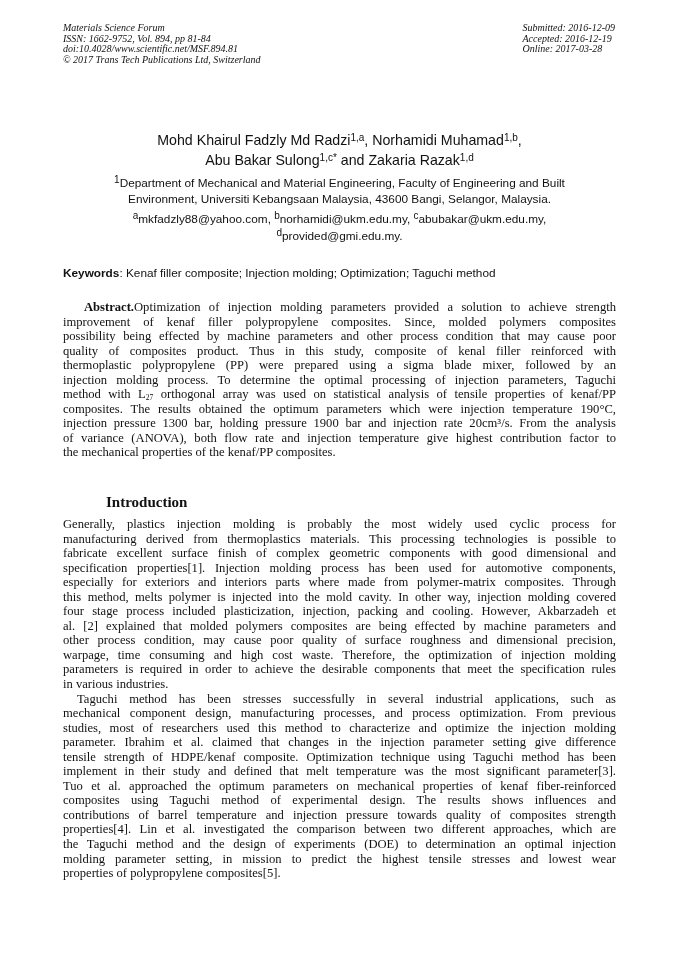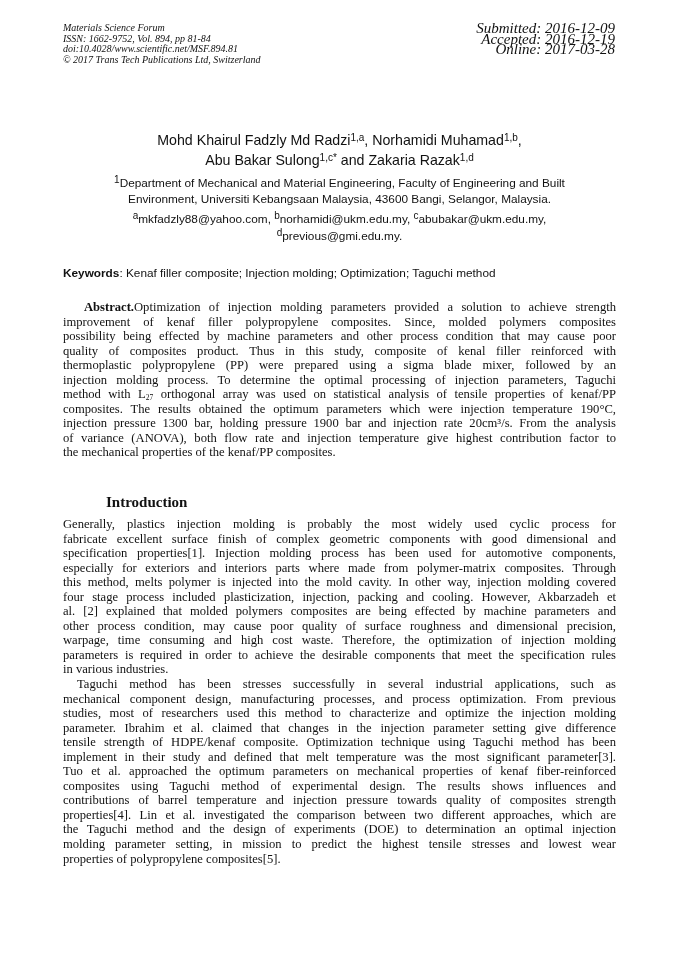--- a/index.html
+++ b/index.html
@@ -3,22 +3,22 @@
 <meta charset="utf-8">
 <style>
   html, body { margin: 0; padding: 0; background: #ffffff; }
   body { width: 678px; height: 959px; position: relative; overflow: hidden; color: #111; }
   .page { position: absolute; left: 0; top: 9px; width: 678px; height: 959px; }
   .hdr-left {
     position: absolute; left: 63px; top: 14px;
     font-family: "Liberation Serif", serif; font-style: italic; font-size: 10px; line-height: 10.6px;
   }
   .hdr-right {
-    position: absolute; right: 63px; top: 14px; text-align: right;
-    font-family: "Liberation Serif", serif; font-style: italic; font-size: 15px; line-height: 10.6px;
+    position: absolute; right: 63px; top: 14px; 
+    font-family: "Liberation Serif", serif; font-style: italic; font-size: 10px; line-height: 10.6px;
   }
   .hdr-line { display: block; white-space: nowrap; }
   .title {
     position: absolute; left: 63px; width: 553px; top: 80px; text-align: center;
     font-family: "Liberation Sans", sans-serif; font-weight: bold; font-size: 14.6px; line-height: 19px;
   }
   .authors {
     position: absolute; left: 63px; width: 553px; top: 122px; text-align: center;
     font-family: "Liberation Sans", sans-serif; font-size: 14.2px; line-height: 19.5px;
   }
@@ -84,21 +84,21 @@
   <div class="affil">
     <div><sup>1</sup><span>Department of Mechanical and Material Engineering, Faculty of Engineering and Built</span></div>
     <div>Environment, Universiti Kebangsaan Malaysia, 43600 Bangi, Selangor, Malaysia.</div>
   </div>
 
   <div class="emails">
     <div>
       <sup>a</sup><span>mkfadzly88@yahoo.com</span><span style="white-space:pre">, </span><sup>b</sup><span>norhamidi@ukm.edu.my</span><span style="white-space:pre">, </span><sup>c</sup><span>abubakar@ukm.edu.my</span><span>,</span>
     </div>
     <div>
-      <sup>d</sup><span>previous@gmi.edu.my</span><span>.</span>
+      <sup>d</sup><span>provided@gmi.edu.my</span><span>.</span>
     </div>
   </div>
 
   <div class="keywords">
     <span class="kw-label">Keywords</span><span>: Kenaf filler composite; Injection molding; Optimization; Taguchi method</span>
   </div>
 
   <div class="body-text abstract">
     <div class="jline"><span><b class="abs-label">Abstract.</b></span><span style="flex:1;text-align:justify;text-align-last:justify;white-space:normal;"> Optimization of injection molding parameters provided a solution to achieve strength</span></div>
     <span class="line">improvement of kenaf filler polypropylene composites. Since, molded polymers composites</span>
@@ -111,20 +111,21 @@
     <span class="line">injection pressure 1300 bar, holding pressure 1900 bar and injection rate 20cm³/s. From the analysis</span>
     <span class="line">of variance (ANOVA), both flow rate and injection temperature give highest contribution factor to</span>
     <span class="line last">the mechanical properties of the kenaf/PP composites.</span>
   </div>
 
   <div class="section-heading">Introduction</div>
 
   <div class="body-text intro">
     <div>
       <span class="line">Generally, plastics injection molding is probably the most widely used cyclic process for</span>
+      <span class="line">manufacturing derived from thermoplastics materials. This processing technologies is possible to</span>
       <span class="line">fabricate excellent surface finish of complex geometric components with good dimensional and</span>
       <span class="line">specification properties[1]. Injection molding process has been used for automotive components,</span>
       <span class="line">especially for exteriors and interiors parts where made from polymer-matrix composites. Through</span>
       <span class="line">this method, melts polymer is injected into the mold cavity. In other way, injection molding covered</span>
       <span class="line">four stage process included plasticization, injection, packing and cooling. However, Akbarzadeh et</span>
       <span class="line">al. [2] explained that molded polymers composites are being effected by machine parameters and</span>
       <span class="line">other process condition, may cause poor quality of surface roughness and dimensional precision,</span>
       <span class="line">warpage, time consuming and high cost waste. Therefore, the optimization of injection molding</span>
       <span class="line">parameters is required in order to achieve the desirable components that meet the specification rules</span>
       <span class="line last">in various industries.</span>

